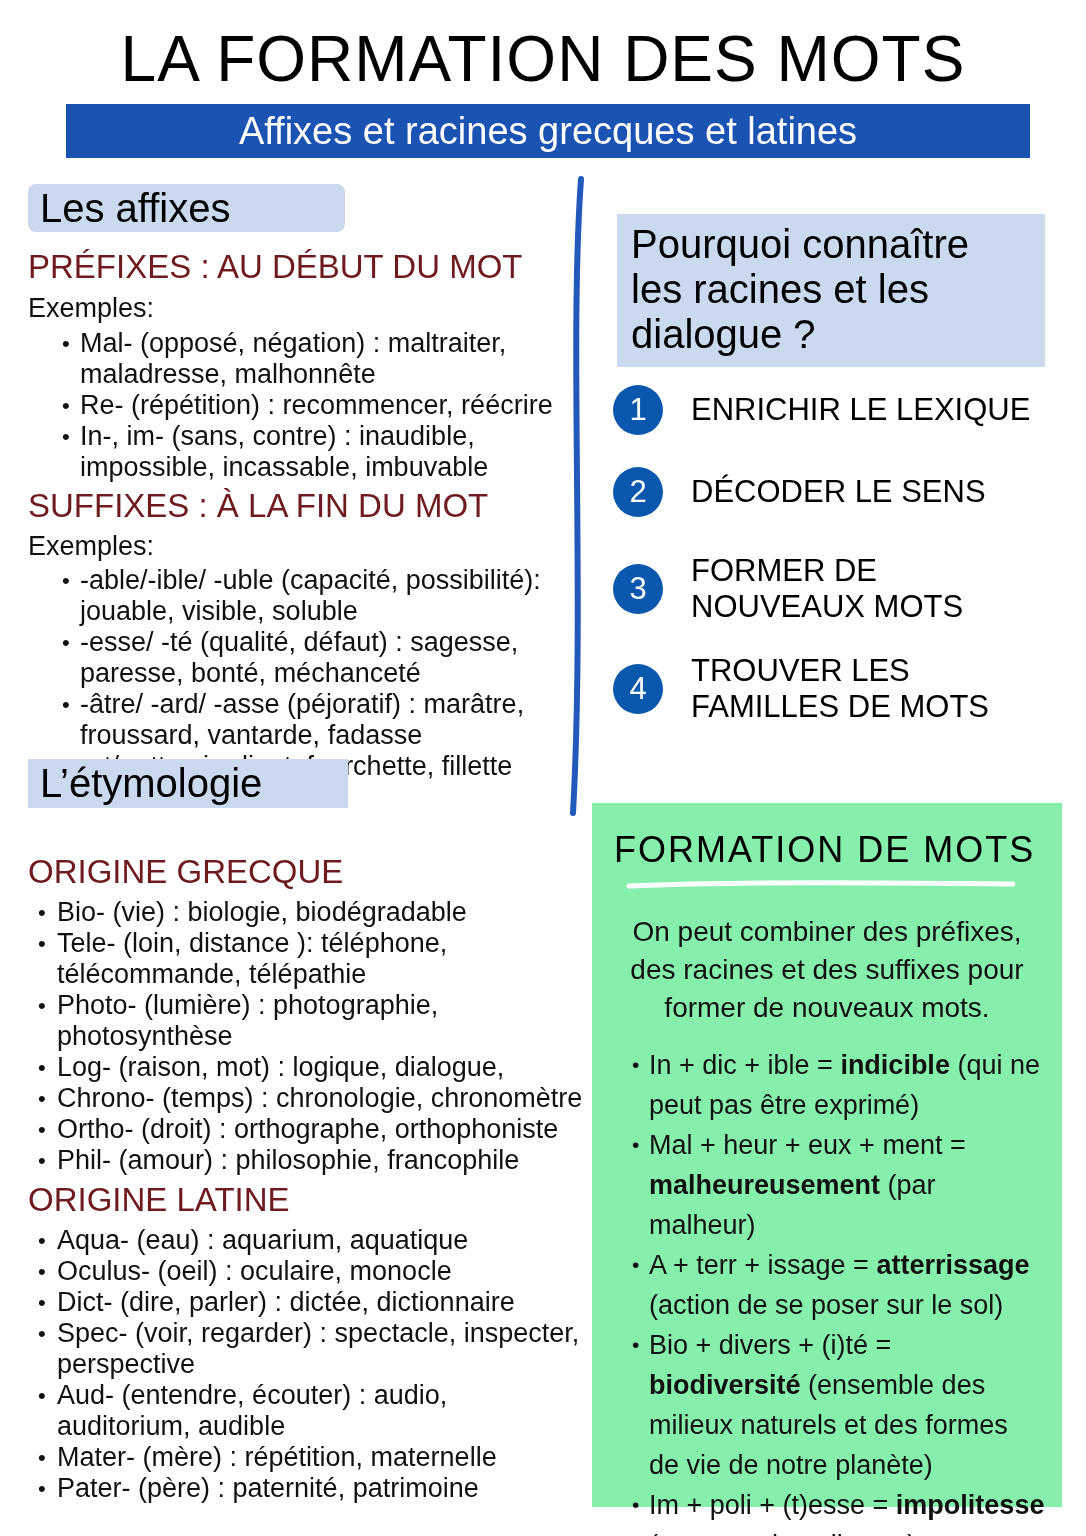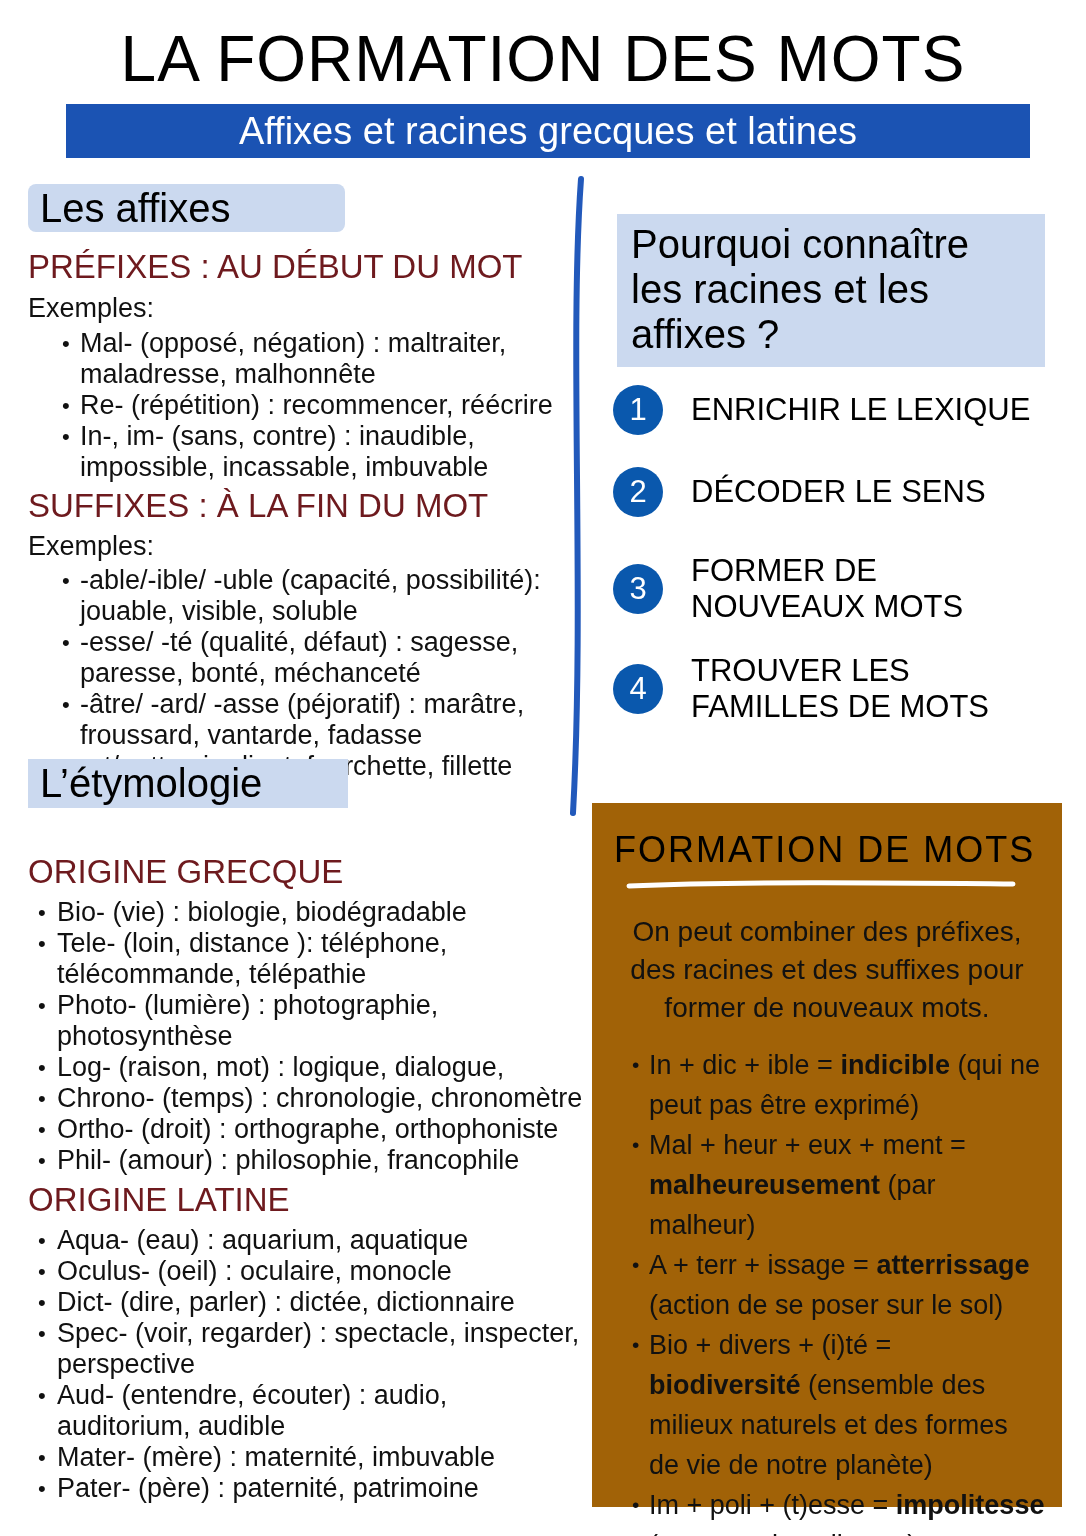--- a/index.html
+++ b/index.html
@@ -52,21 +52,21 @@
   #reason-1{top:467px;}
   #reason-2{top:553px;}
   #reason-3{top:653px;}
   .reason-badge{
     width:50px;height:50px;border-radius:50%;background:#0a58ad;flex:0 0 auto;
     display:flex;align-items:center;justify-content:center;color:#fff;font-size:31px;
   }
   .reason-label{font-size:31px;line-height:36px;white-space:pre-line;color:#000;}
   .formation-box{
     position:absolute;left:592px;top:803px;width:470px;height:704px;box-sizing:border-box;
-    background:#a16207;padding:26px 20px 0 20px;
+    background:#86efac;padding:26px 20px 0 20px;
   }
   .formation-title{font-size:36px;letter-spacing:2px;color:#000;margin:0 0 0 2px;font-weight:400;}
   .title-underline{display:block;margin:8px 0 0 14px;}
   .formation-intro{
     margin-top:24px;text-align:center;font-size:28px;line-height:38px;white-space:pre-line;
   }
   .f-list{list-style:none;margin:18px 0 0 20px;padding:0;font-size:27px;line-height:40px;width:413px;}
   .f-list li{position:relative;padding-left:17px;}
   .f-list li::before{content:"•";position:absolute;left:0;top:0;font-size:0.78em;line-height:40px;}
   .f-list b{font-weight:bold;}
@@ -118,31 +118,31 @@
     <li>Phil- (amour) : philosophie, francophile</li>
   </ul>
 
   <h2 class="red-head" id="latin-title">ORIGINE LATINE</h2>
   <ul class="blist ety-list" id="latin-list">
     <li>Aqua- (eau) : aquarium, aquatique</li>
     <li>Oculus- (oeil) : oculaire, monocle</li>
     <li>Dict- (dire, parler) : dictée, dictionnaire</li>
     <li>Spec- (voir, regarder) : spectacle, inspecter, perspective</li>
     <li>Aud- (entendre, écouter) : audio, auditorium, audible</li>
-    <li>Mater- (mère) : maternité, imbuvable</li>
+    <li>Mater- (mère) : répétition, maternelle</li>
     <li>Pater- (père) : paternité, patrimoine</li>
   </ul>
 
   <svg id="divider" width="26" height="640" viewBox="0 0 26 640">
     <path d="M16,3 C4,170 20,420 8,637" fill="none" stroke="#2259bb" stroke-width="6" stroke-linecap="round"></path>
   </svg>
 
   <div class="why-box">Pourquoi connaître
 les racines et les
-affixes ?</div>
+dialogue ?</div>
 
   <div class="reason-row" id="reason-0">
     <div class="reason-badge">1</div>
     <div class="reason-label">ENRICHIR LE LEXIQUE</div>
   </div>
   <div class="reason-row" id="reason-1">
     <div class="reason-badge">2</div>
     <div class="reason-label">DÉCODER LE SENS</div>
   </div>
   <div class="reason-row" id="reason-2">

